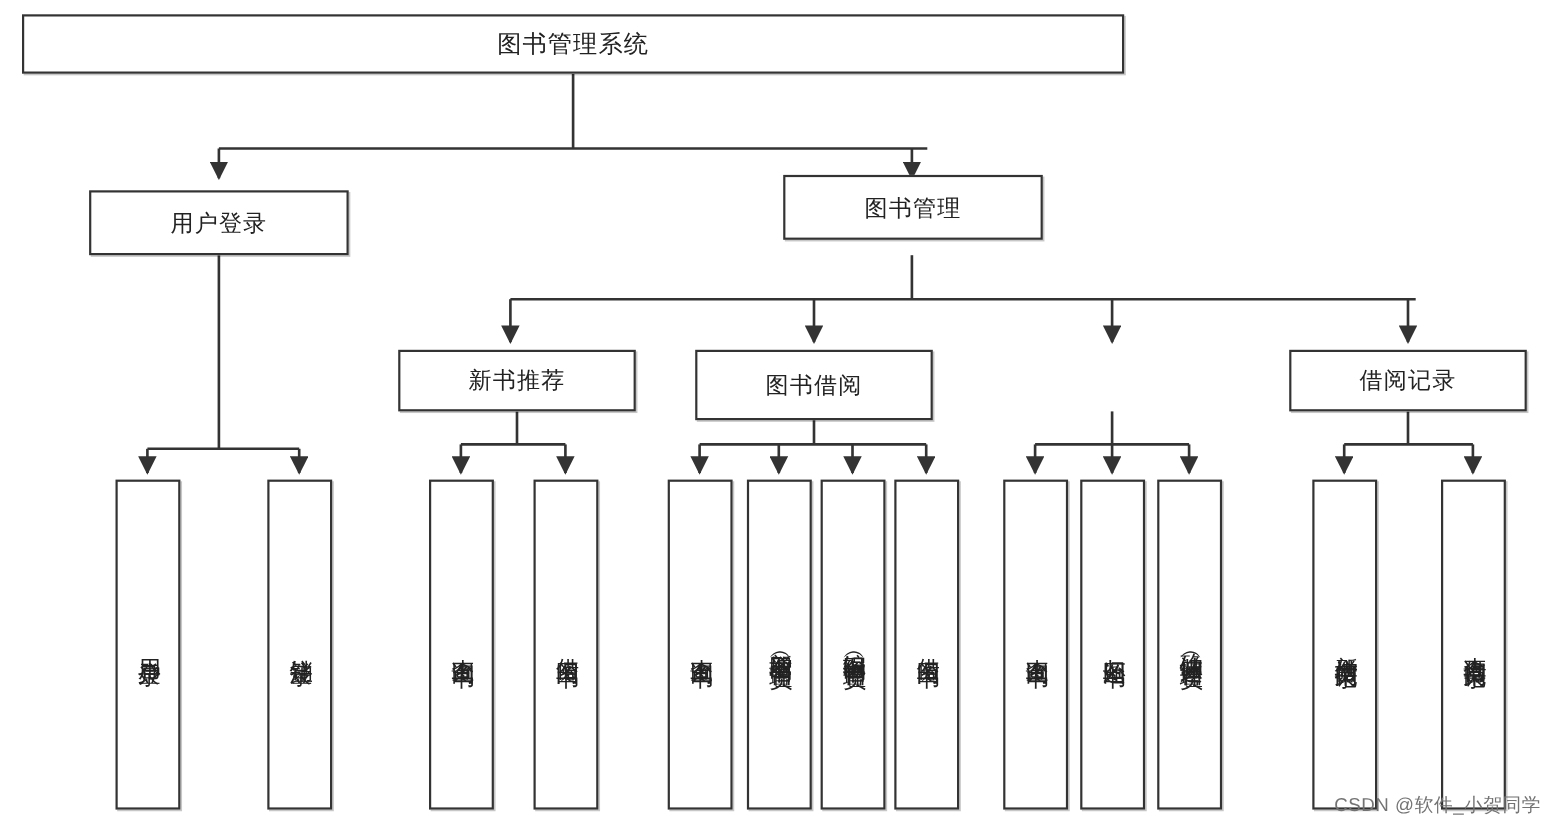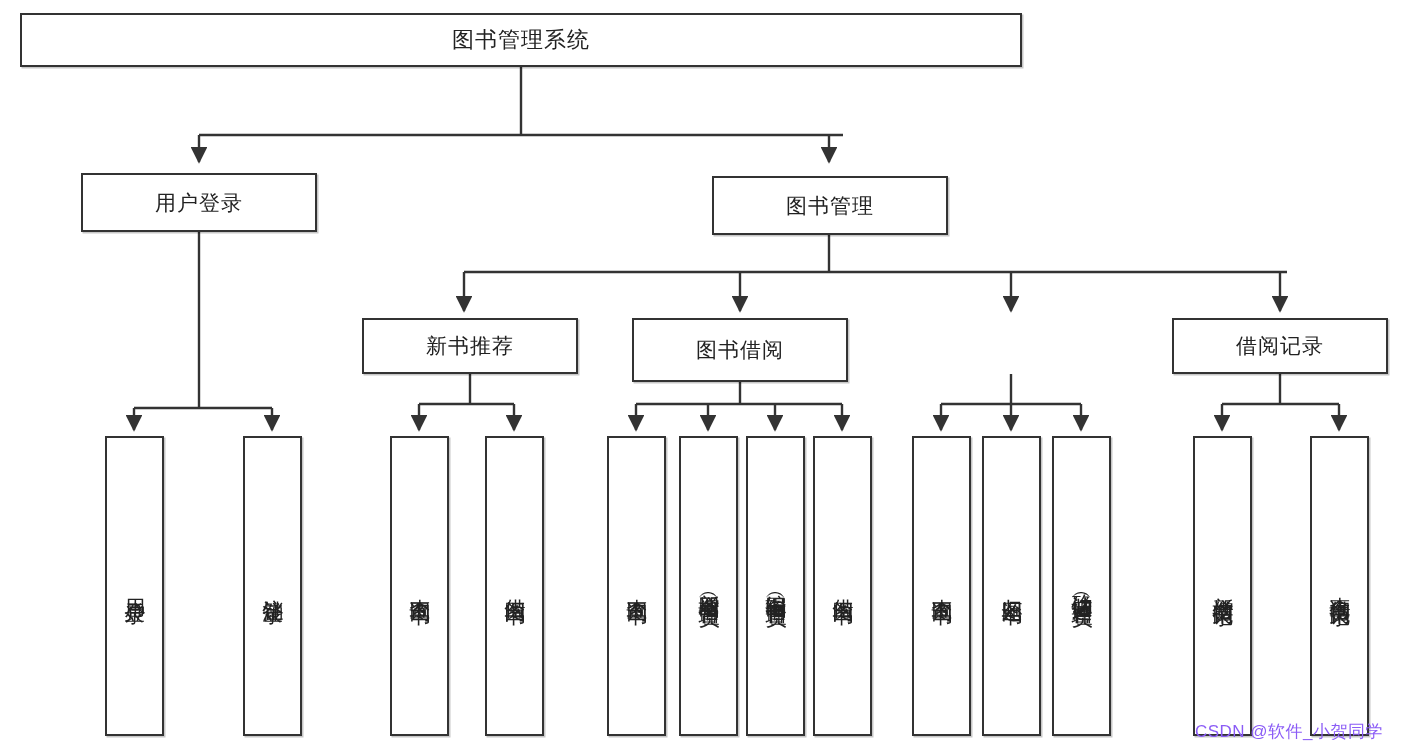--- a/index.html
+++ b/index.html
@@ -48,24 +48,24 @@
     padding:6px 0;
   }
   .node.vert .vtext{
     writing-mode:vertical-rl;
     text-orientation:upright;
     white-space:nowrap;
     display:block;
   }
   .watermark{
     position:absolute;
-    right:22px;
+    right:4px;
     bottom:4px;
     font-size:17px;
-    color:#8b5cf6;
+    color:#737373;
     letter-spacing:0.5px;
     white-space:nowrap;
   }
 </style>
 </head>
 <body>
 
 <div id="diagram">
 
   <svg id="edges" viewBox="0 0 1405 747" xmlns="http://www.w3.org/2000/svg">
@@ -115,21 +115,21 @@
       <path d="M 1222 404 L 1339 404"></path>
       <path d="M 1222 404 L 1222 430" marker-end="url(#arrow)"></path>
       <path d="M 1339 404 L 1339 430" marker-end="url(#arrow)"></path>
     </g>
   </svg>
 
   <div class="node horiz title" style="left:20px;top:13px;width:1002px;height:54px;">图书管理系统</div>
 
   <div class="node horiz" style="left:81px;top:173px;width:236px;height:59px;">用户登录</div>
 
-  <div class="node horiz" style="left:712px;top:176px;width:236px;height:59px;">图书管理</div>
+  <div class="node horiz" style="left:712px;top:159px;width:236px;height:59px;">图书管理</div>
 
   <div class="node horiz" style="left:362px;top:318px;width:216px;height:56px;">新书推荐</div>
 
   <div class="node horiz" style="left:632px;top:318px;width:216px;height:64px;">图书借阅</div>
 
 
   <div class="node horiz" style="left:1172px;top:318px;width:216px;height:56px;">借阅记录</div>
 
   <div class="node vert" style="left:105px;top:436px;width:59px;height:300px;">
     <span class="vtext">用户登录</span>

